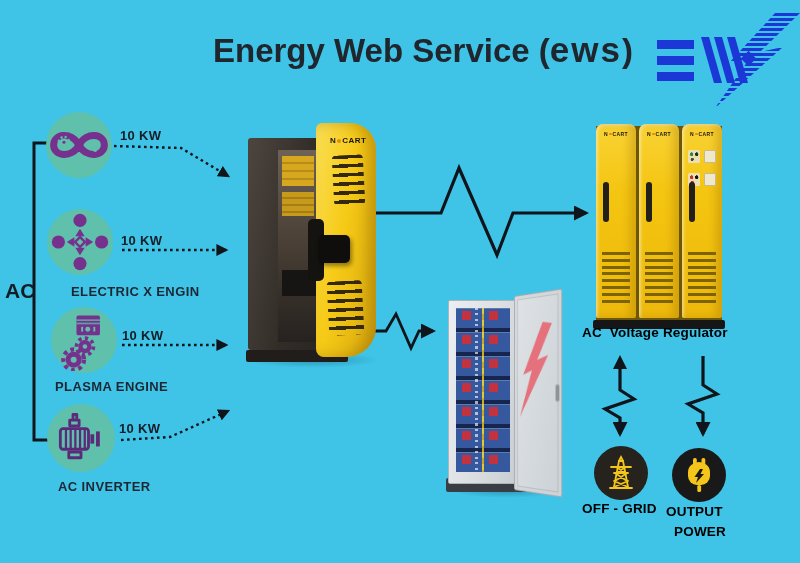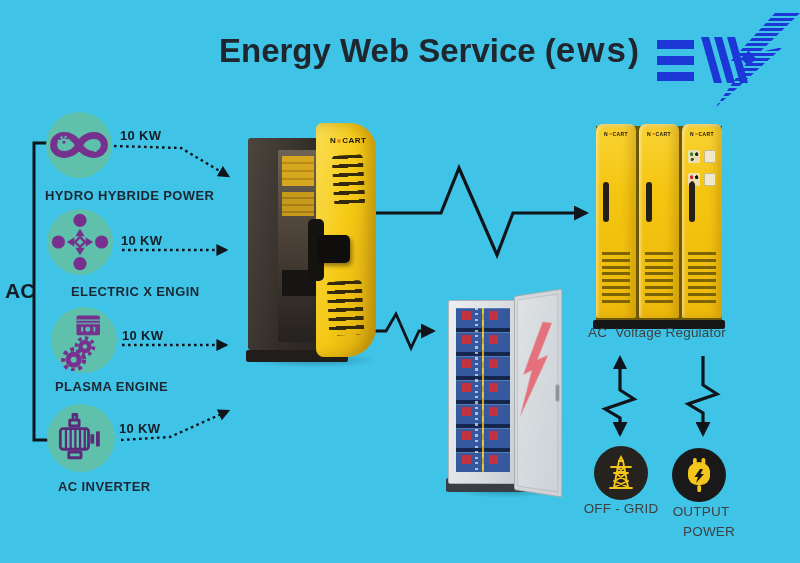--- a/index.html
+++ b/index.html
@@ -3,21 +3,21 @@
 <meta charset="utf-8">
 <style>
   html,body{margin:0;padding:0;}
   .stage{position:relative;width:800px;height:563px;background:#3fc4e7;overflow:hidden;
          font-family:"Liberation Sans",sans-serif;}
   .abs{position:absolute;}
   .t1{font-size:33px;font-weight:bold;color:#20262e;}
   .t2{font-size:35px;font-weight:bold;color:#20262e;letter-spacing:2px;}
   .src-label{position:absolute;font-size:13px;font-weight:bold;color:#1c2733;letter-spacing:.4px;}
   .kw{position:absolute;font-size:13px;font-weight:bold;color:#151d26;letter-spacing:.3px;}
-  .caption{position:absolute;font-weight:normal;color:#404040;font-size:13.5px;text-align:center;
+  .caption{position:absolute;font-weight:bold;color:#000000;font-size:13.5px;text-align:left;
            white-space:pre-wrap;letter-spacing:.2px;}
   .circle{position:absolute;border-radius:50%;background:#5fc0ab;display:flex;align-items:center;justify-content:center;}
   .dot{fill:none;stroke:#0f151b;stroke-width:2.4;stroke-dasharray:2.6 3.4;}
   .sol{fill:none;stroke:#0f151b;stroke-width:3.2;}
   .brand{display:flex;align-items:center;gap:1px;font-weight:bold;color:#171410;letter-spacing:.5px;}
   .brand .bdot{width:4px;height:4px;border-radius:50%;background:#e8890c;display:inline-block;}
   .brand-sm{position:absolute;top:7px;left:0;right:0;display:flex;justify-content:center;align-items:center;gap:1px;
             font-weight:bold;color:#171410;font-size:5px;letter-spacing:.4px;}
   .brand-sm .bdot{width:2.5px;height:2.5px;border-radius:50%;background:#e8890c;display:inline-block;}
   .tower{position:absolute;top:0;width:40px;height:194px;border-radius:7px 7px 2px 2px;
@@ -34,21 +34,21 @@
   .sqC{background:#ecdfb2;background-image:radial-gradient(circle at 30% 32%,#c03030 0 1.6px,transparent 2px),
        radial-gradient(circle at 72% 32%,#111 0 1.6px,transparent 2px),
        radial-gradient(circle at 35% 72%,#c03030 0 1.4px,transparent 1.8px);}
   .shadow{position:absolute;border-radius:50%;background:radial-gradient(ellipse at center,rgba(5,40,60,.30),rgba(5,40,60,0) 70%);}
 </style>
 </head>
 <body>
 
 <div class="stage">
 
-  <div class="abs" style="left:194px;top:30px;width:470px;text-align:center;">
+  <div class="abs" style="left:188px;top:30px;width:470px;text-align:center;">
     <span class="t1">Energy Web Service (</span><span class="t2">ews</span><span class="t1">)</span>
   </div>
 
   <svg class="abs" style="left:655px;top:13px;" width="145" height="95" viewBox="0 0 145 95">
     <defs>
       <pattern id="lstripe" width="6" height="5" patternUnits="userSpaceOnUse">
         <rect width="6" height="3" fill="#1b38d6"></rect>
       </pattern>
     </defs>
     <g fill="#1b38d6">
@@ -90,21 +90,20 @@
 
   <div class="circle" style="left:46px;top:112px;width:66px;height:66px;">
     <svg width="62" height="62" viewBox="0 0 66 66">
       <path d="M33,33 C25,18 6,21 6,33 C6,45 25,48 33,33 C41,18 60,21 60,33 C60,45 41,48 33,33" fill="none" stroke="#76318f" stroke-width="7.5" stroke-linejoin="round" stroke-linecap="round"></path>
       <circle cx="17" cy="30" r="4" fill="#5fc0ab"></circle>
       <circle cx="17" cy="30" r="5.6" fill="none" stroke="#5fc0ab" stroke-width="2.4" stroke-dasharray="2.2 2.2"></circle>
       <circle cx="17" cy="30" r="1.6" fill="#76318f"></circle>
       <path d="M50,32.5 C47.6,36.8 47.4,40.5 50.2,40.5 C53,40.5 52.6,36.6 50,32.5 Z" fill="#5fc0ab"></path>
     </svg>
   </div>
-  <div class="src-label" style="left:45px;top:188px;">HYDRO HYBRIDE POWER</div>
   <div class="kw" style="left:120px;top:128px;">10 KW</div>
 
   <div class="circle" style="left:47px;top:209px;width:66px;height:66px;">
     <svg width="62" height="62" viewBox="0 0 66 66">
       <g fill="#76318f">
         <circle cx="33" cy="10" r="7"></circle>
           <circle cx="10" cy="33" r="7"></circle>
         <circle cx="56" cy="33" r="7"></circle>
           <circle cx="33" cy="56" r="7"></circle>
         <polygon points="33,19 28,27 38,27"></polygon>

